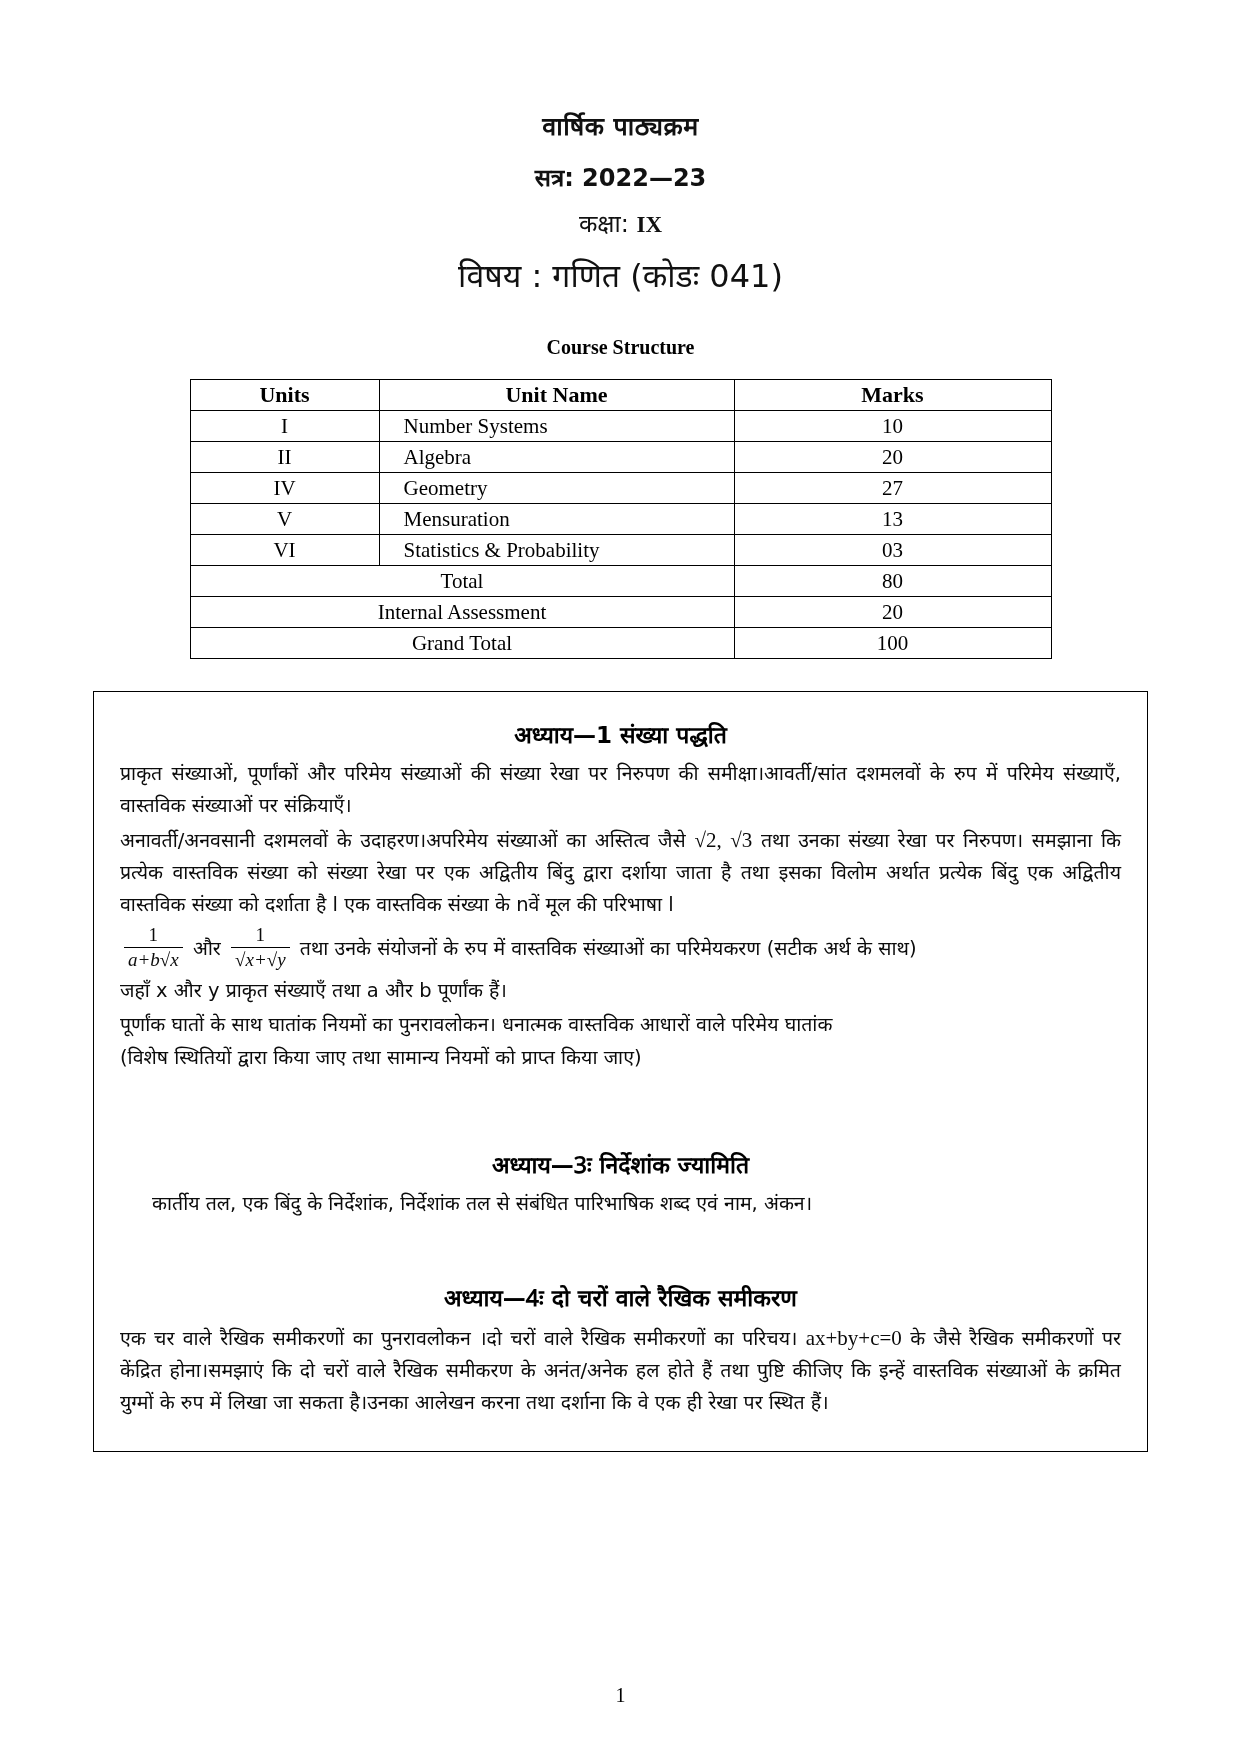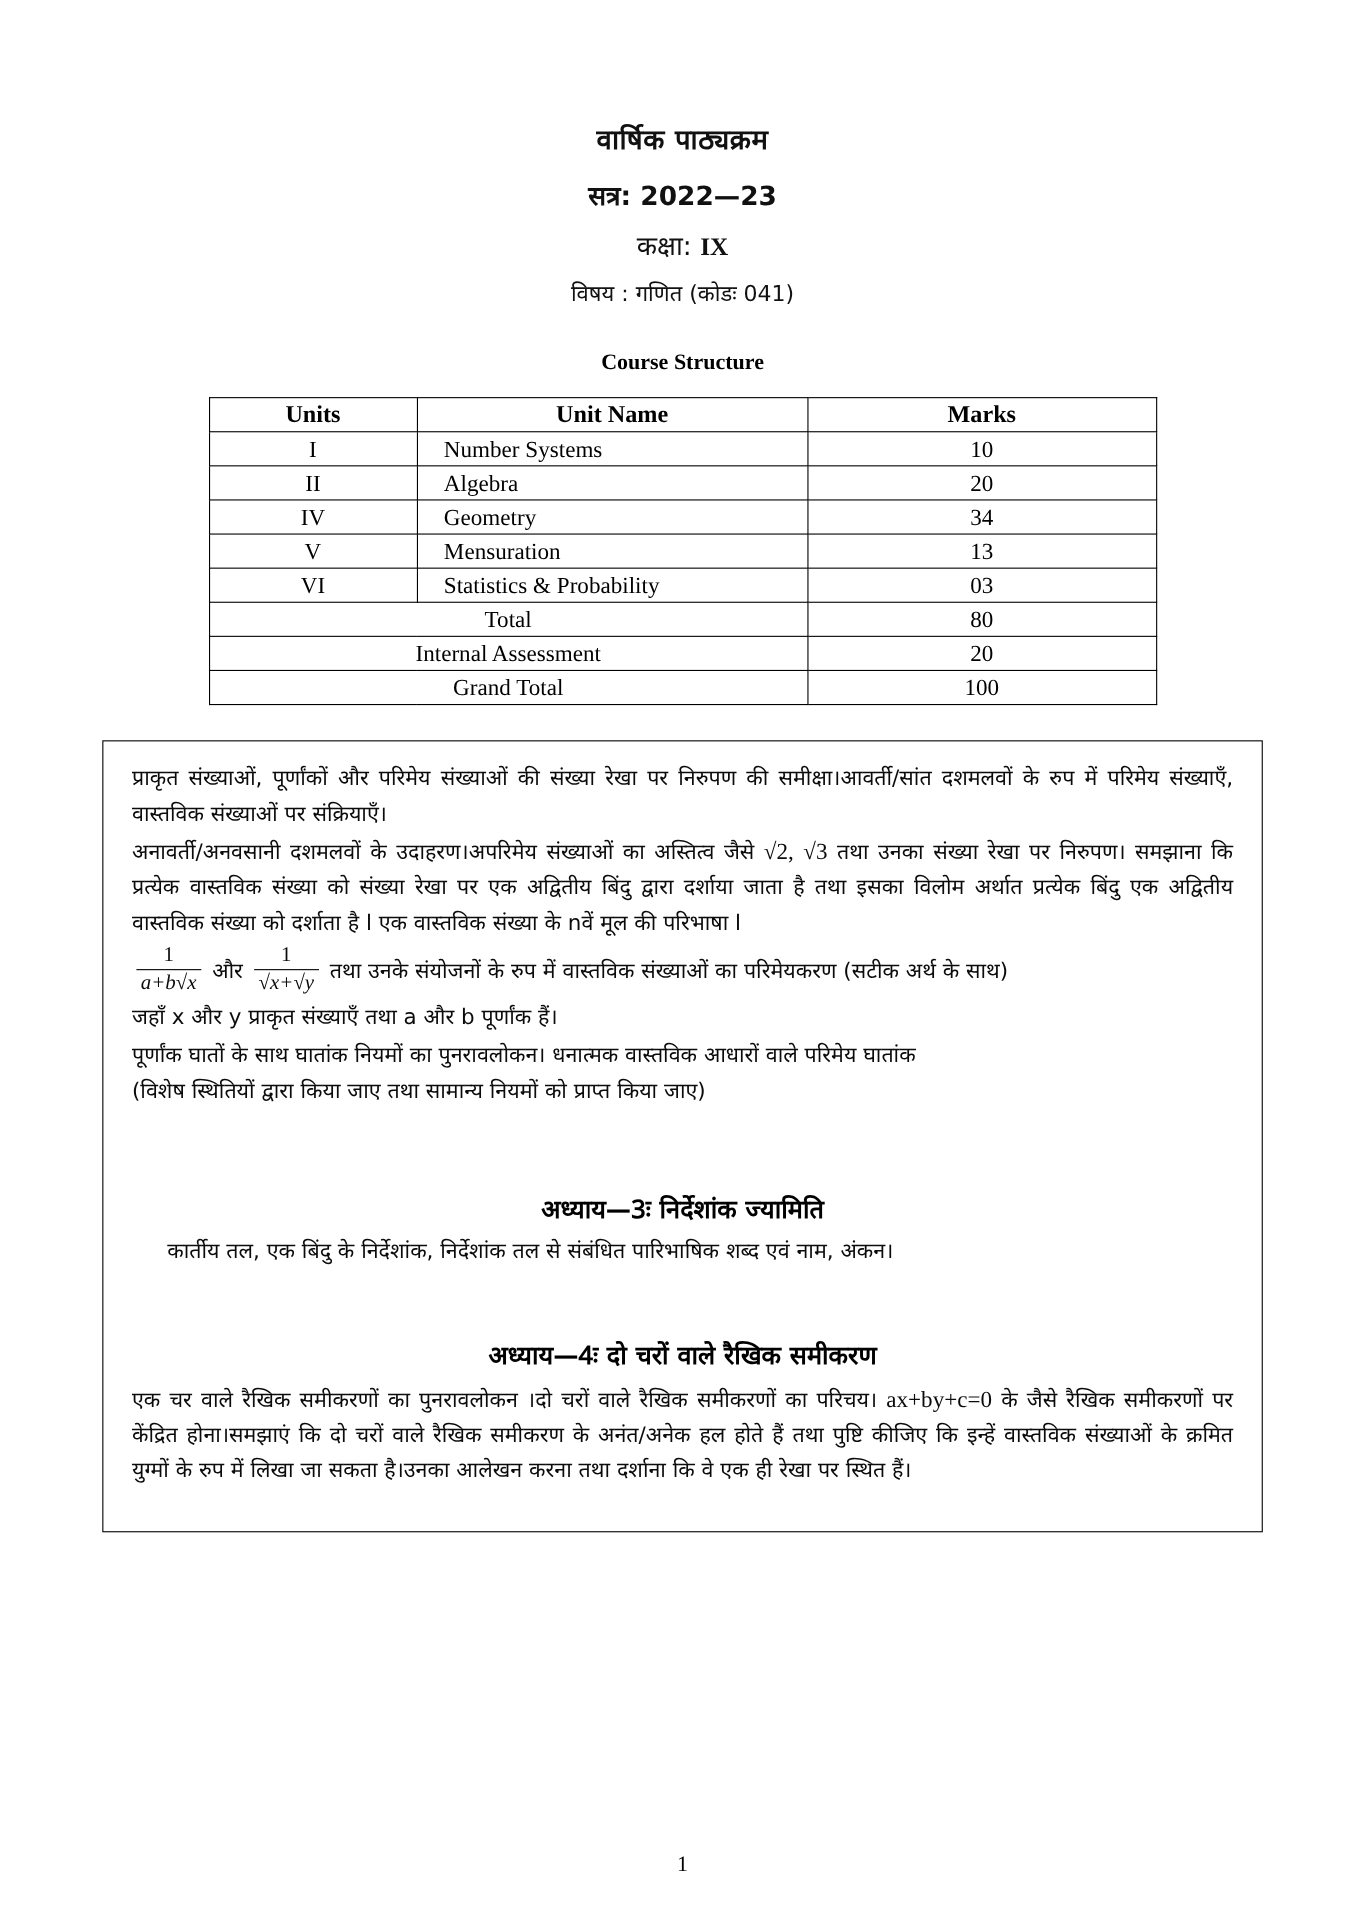--- a/index.html
+++ b/index.html
@@ -48,21 +48,21 @@
     font-size: 24px;
     font-weight: normal;
     margin-bottom: 10px;
   }
   .hdr-class .roman {
     font-family: "Liberation Serif", serif;
     font-weight: bold;
     font-size: 23px;
   }
   .hdr-subject {
-    font-size: 20px;
+    font-size: 32px;
     font-weight: normal;
     margin-bottom: 6px;
   }
 
   
   .cs-title {
     text-align: center;
     font-family: "Liberation Serif", "DejaVu Serif", serif;
     font-weight: bold;
     font-size: 20px;
@@ -210,21 +210,21 @@
           <td class="col-marks">10</td>
         </tr>
         <tr>
           <td class="col-units">II</td>
           <td class="col-name">Algebra</td>
           <td class="col-marks">20</td>
         </tr>
         <tr>
           <td class="col-units">IV</td>
           <td class="col-name">Geometry</td>
-          <td class="col-marks">34</td>
+          <td class="col-marks">27</td>
         </tr>
         <tr>
           <td class="col-units">V</td>
           <td class="col-name">Mensuration</td>
           <td class="col-marks">13</td>
         </tr>
         <tr>
           <td class="col-units">VI</td>
           <td class="col-name">Statistics &amp; Probability</td>
           <td class="col-marks">03</td>
@@ -240,20 +240,21 @@
         <tr>
           <td class="span-label" colspan="2">Grand Total</td>
           <td class="col-marks">100</td>
         </tr>
       </tbody>
     </table>
   </div>
 
   <div class="content-box">
 
+    <div class="chapter-heading c1">अध्याय—1 संख्या पद्धति</div>
     <div class="body-text">
       <p>प्राकृत संख्याओं, पूर्णांकों और परिमेय संख्याओं की संख्या रेखा पर निरुपण की समीक्षा।आवर्ती/सांत दशमलवों के रुप में परिमेय संख्याएँ, वास्तविक संख्याओं पर संक्रियाएँ।</p>
       <p><span>अनावर्ती/अनवसानी दशमलवों के उदाहरण।अपरिमेय संख्याओं का अस्तित्व जैसे </span><span class="mathtxt">√2,</span> <span class="mathtxt">√3</span><span> तथा उनका संख्या रेखा पर निरुपण। समझाना कि प्रत्येक वास्तविक संख्या को संख्या रेखा पर एक अद्वितीय बिंदु द्वारा दर्शाया जाता है तथा इसका विलोम अर्थात प्रत्येक बिंदु एक अद्वितीय वास्तविक संख्या को दर्शाता है l एक वास्तविक संख्या के n</span><span>वें मूल की परिभाषा l</span></p>
 
       <span class="mathline">
         <span class="frac">
           <span class="num">1</span>
           <span class="den">a+b√x</span>
         </span>
         <span>और</span>

